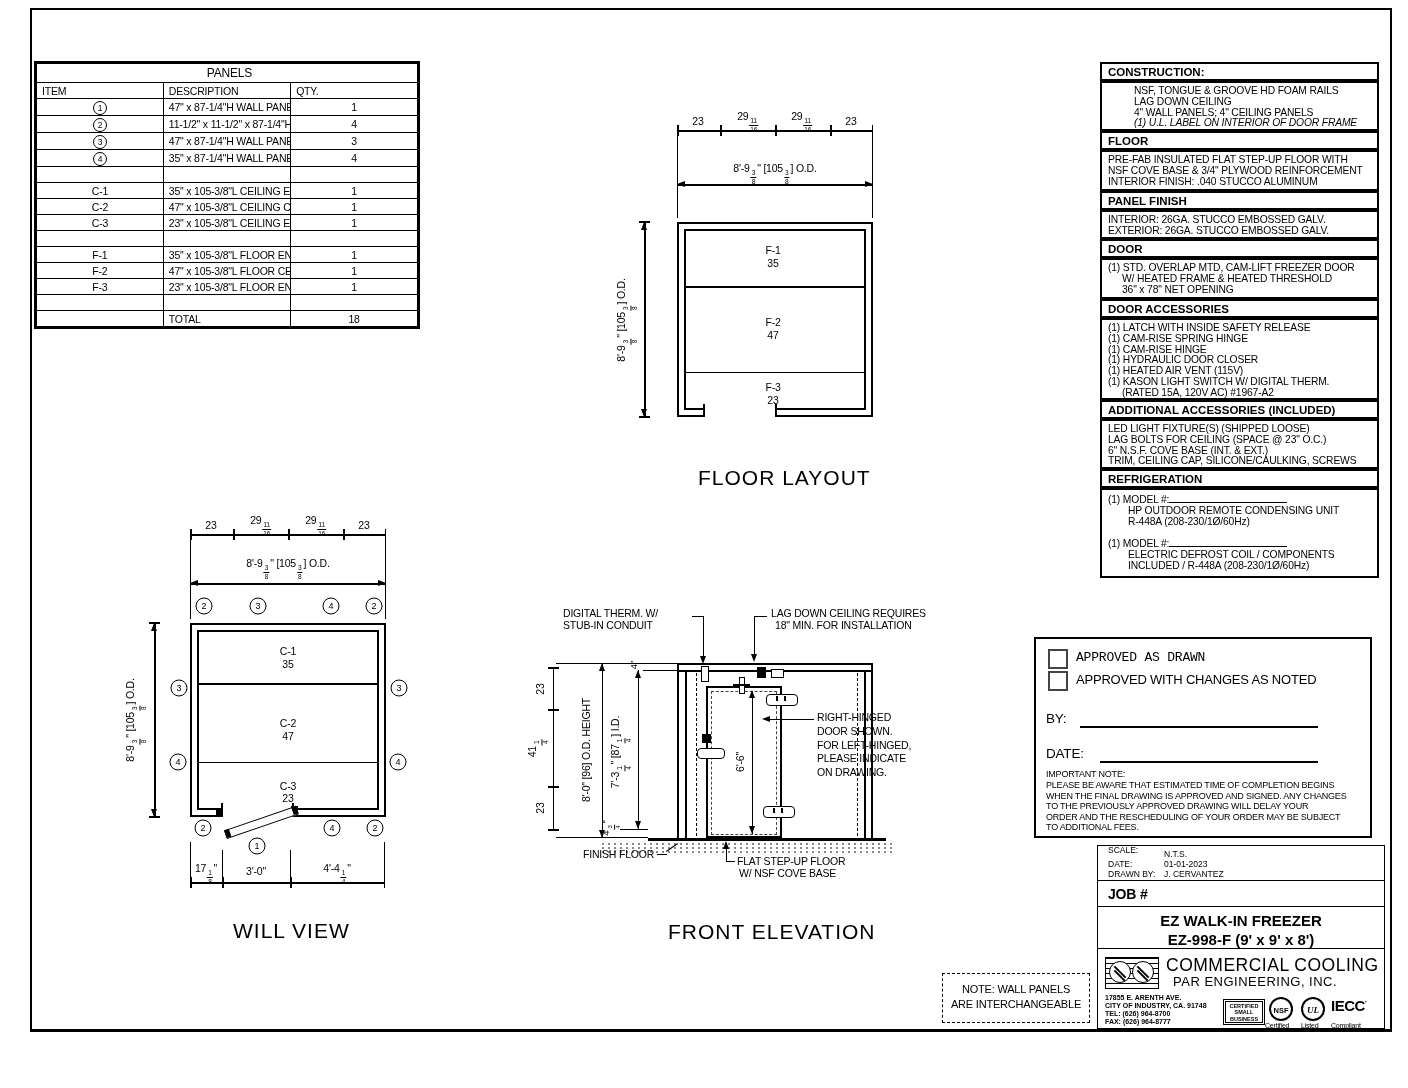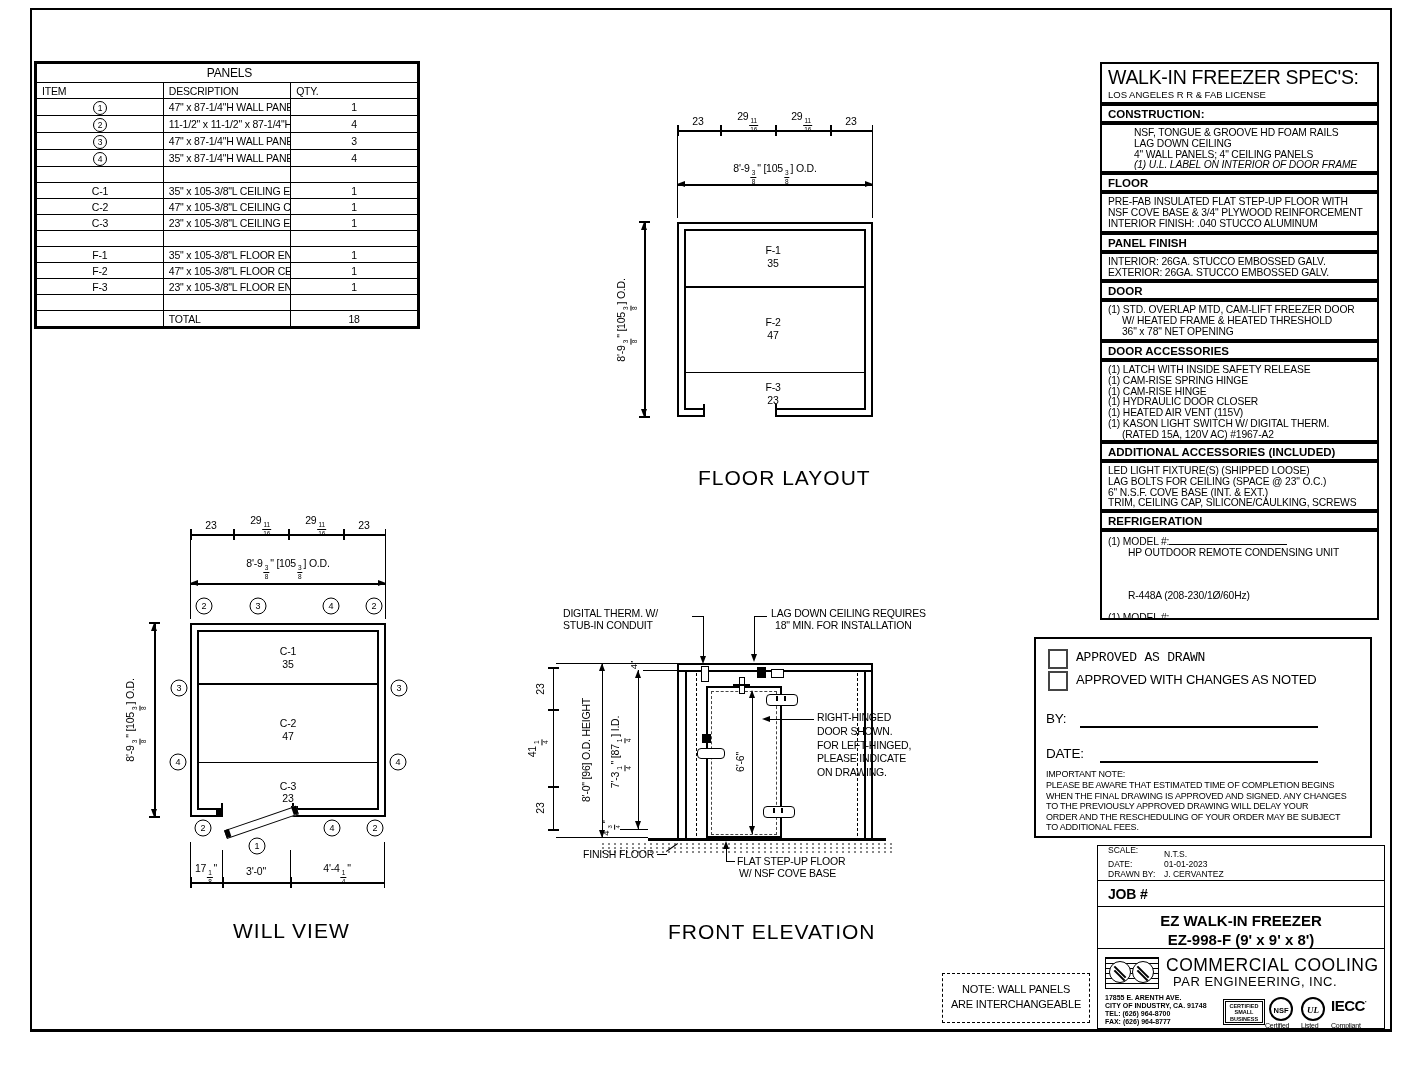--- a/index.html
+++ b/index.html
@@ -415,24 +415,20 @@
           <span class="fd">4</span>
         </span>"</div>
     <div class="ln" style="left:556px;top:663px;width:121px;height:1px;"></div>
     <div class="ln" style="left:643px;top:670px;width:42px;height:1px;"></div>
     <div class="ln" style="left:620px;top:829px;width:28px;height:1px;"></div>
     <div class="ln" style="left:556px;top:837px;width:92px;height:1px;"></div>
     <div class="cap" style="left:668px;top:920px;">FRONT ELEVATION</div>
   </div>
 
   <div id="specs">
-    <div class="spec-box" style="height:42px;padding:2px 6px;">
-      <div style="font-size:19.5px;letter-spacing:-0.3px;">WALK-IN FREEZER SPEC'S:</div>
-      <div style="font-size:9.5px;">LOS ANGELES R R &amp; FAB LICENSE</div>
-    </div>
     <div class="spec-box spec-hdr">CONSTRUCTION:</div>
     <div class="spec-box spec-body" style="height:50px;padding-left:32px;">
       <div>NSF, TONGUE &amp; GROOVE HD FOAM RAILS</div>
       <div>LAG DOWN CEILING</div>
       <div>4" WALL PANELS; 4" CEILING PANELS</div>
       <div class="it">(1) U.L. LABEL ON INTERIOR OF DOOR FRAME</div>
     </div>
     <div class="spec-box spec-hdr">FLOOR</div>
     <div class="spec-box spec-body" style="height:41px;">
       <div>PRE-FAB INSULATED FLAT STEP-UP FLOOR WITH</div>
@@ -464,21 +460,21 @@
     <div class="spec-box spec-body" style="height:50px;">
       <div>LED LIGHT FIXTURE(S) (SHIPPED LOOSE)</div>
       <div>LAG BOLTS FOR CEILING (SPACE @ 23" O.C.)</div>
       <div>6" N.S.F. COVE BASE (INT. &amp; EXT.)</div>
       <div>TRIM, CEILING CAP, SILICONE/CAULKING, SCREWS</div>
     </div>
     <div class="spec-box spec-hdr">REFRIGERATION</div>
     <div class="spec-box spec-body" style="height:90px;line-height:11.2px;">
       <div><span>(1) MODEL #:</span><span class="mline"></span></div>
       <div class="ind" style="padding-left:20px;">HP OUTDOOR REMOTE CONDENSING UNIT</div>
-      <div class="ind" style="padding-left:20px;margin-top:32px;">R-448A (208-230/1Ø/60Hz)</div>
+      <div class="ind" style="padding-left:20px;">R-448A (208-230/1Ø/60Hz)</div>
       <div style="height:9px;"></div>
       <div><span>(1) MODEL #:</span><span class="mline"></span></div>
       <div class="ind" style="padding-left:20px;">ELECTRIC DEFROST COIL / COMPONENTS</div>
       <div class="ind" style="padding-left:20px;">INCLUDED / R-448A (208-230/1Ø/60Hz)</div>
     </div>
   </div>
 
   <div id="approval">
     <div class="chk" style="left:12px;top:10px;"></div>
     <div class="t" style="left:40px;top:12px;font-size:13px;font-family:Liberation Mono, monospace;">APPROVED AS DRAWN</div>

